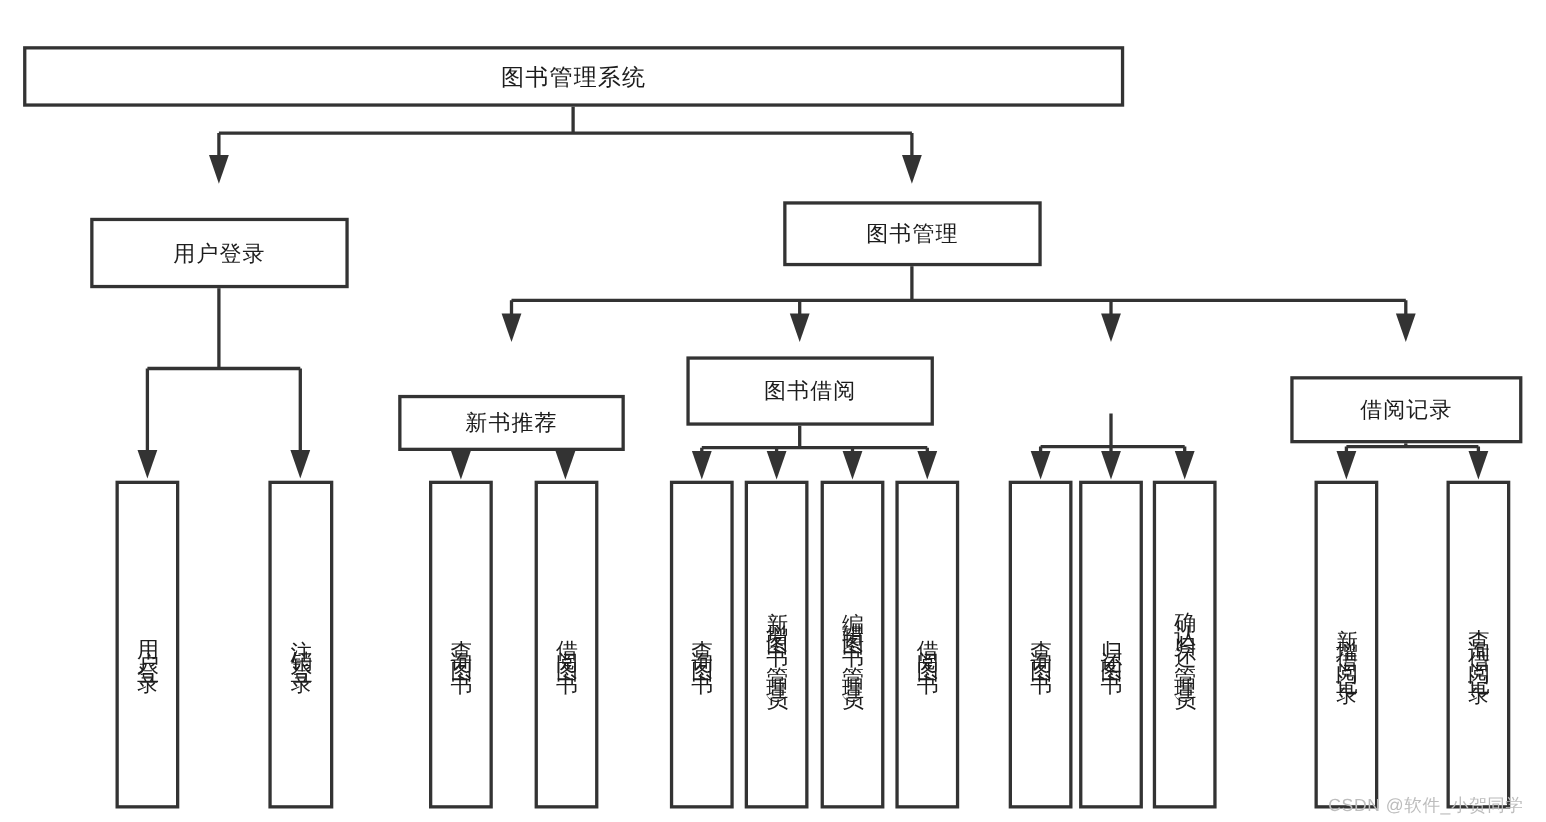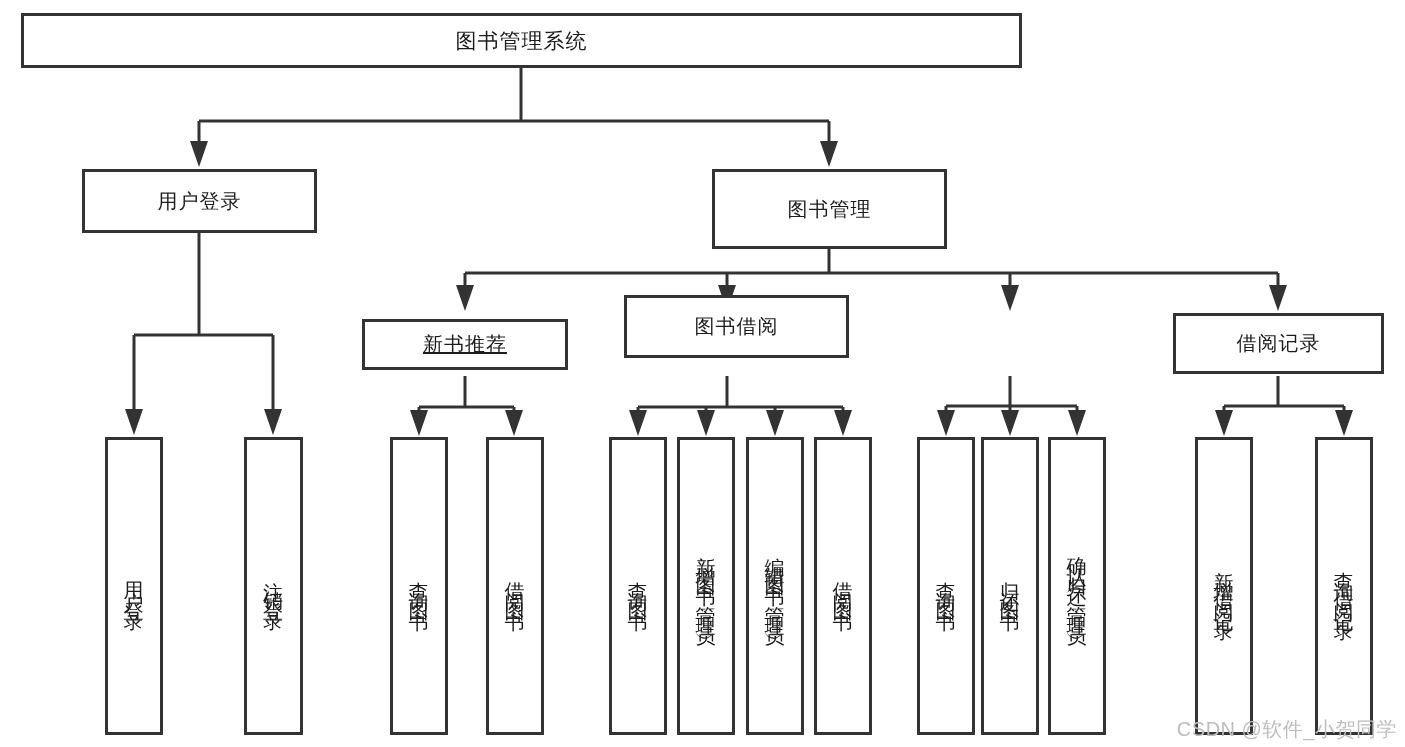--- a/index.html
+++ b/index.html
@@ -39,28 +39,29 @@
     background: #ffffff;
     display: flex;
     align-items: center;
     justify-content: center;
     color: #1c1c1c;
     z-index: 2;
   }
   .hnode {
     font-size: 20px;
     letter-spacing: 1px;
+    margin-top: 29px;
   }
   #n-root {
     left: 21px; top: 13px; width: 1001px; height: 55px;
     font-size: 21px;
   }
   #n-user-login  { left: 82px;  top: 169px; width: 235px; height: 64px; }
-  #n-book-mgmt   { left: 712px; top: 169px; width: 235px; height: 80px; }
-  #n-newbook     { left: 362px; top: 319px; width: 206px; height: 51px; text-decoration: underline; }
+  #n-book-mgmt   { left: 712px; top: 154px; width: 235px; height: 59px; }
+  #n-newbook     { left: 362px; top: 330px; width: 206px; height: 51px; }
   #n-borrowing   { left: 624px; top: 295px; width: 225px; height: 63px; }
   #n-current     { left: 903px; top: 313px; width: 215px; height: 63px; }
   #n-records     { left: 1173px; top: 313px; width: 211px; height: 61px; }
   .leaf {
     top: 437px;
     width: 58px;
     height: 298px;
   }
   .vtext {
     writing-mode: vertical-rl;
@@ -78,23 +79,23 @@
   #l-bb-add     { left: 677px; }
   #l-bb-edit    { left: 746px; }
   #l-bb-borrow  { left: 814px; }
   #l-cb-query   { left: 917px; }
   #l-cb-return  { left: 981px; }
   #l-cb-confirm { left: 1048px; }
   #l-rc-add     { left: 1195px; }
   #l-rc-query   { left: 1315px; }
   #watermark {
     position: absolute;
-    right: 8px;
+    right: 20px;
     bottom: 4px;
-    font-size: 20px;
+    font-size: 16px;
     color: #bdbdbd;
     letter-spacing: 0.5px;
     z-index: 5;
     margin-top: 42px;
   }
 </style>
 </head>
 <body>
 
 <div id="canvas">

